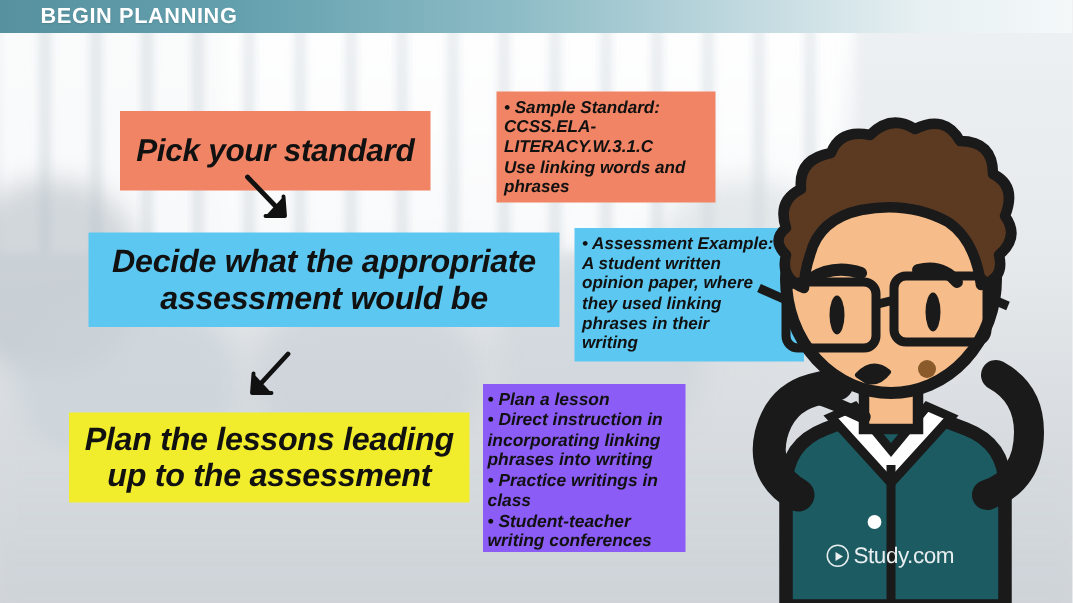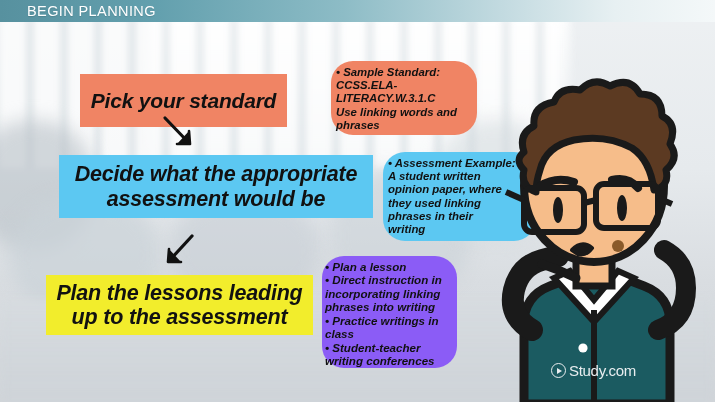--- a/index.html
+++ b/index.html
@@ -57,21 +57,21 @@
     position: absolute; left: 0; top: 0; width: 715px; height: 22px;
     background: linear-gradient(90deg, #57919f 0%, #63a0ae 22%, #8dbcc6 48%,
                                       #c2dae0 70%, #e7f0f2 86%, #f4f8f9 100%);
     display: flex; align-items: center;
   }
   .header-title {
     margin-left: 27px;
     color: #ffffff;
     font-size: 14.5px;
     letter-spacing: 0.4px;
-    font-weight: 400;
+    font-weight: 700;
     white-space: nowrap;
     text-shadow: 0 1px 1px rgba(0,0,0,0.12);
   }
 
   
   .step {
     position: absolute;
     display: flex; align-items: center; justify-content: center;
     text-align: center;
     color: #111111;
@@ -100,21 +100,20 @@
   }
 
   
   .note {
     position: absolute;
     color: #111111;
     font-weight: bold;
     font-style: italic;
     line-height: 1.16;
     white-space: pre-line;
-    border-radius: 22px;
   }
   .note-red {
     left: 331px; top: 61px; width: 146px; height: 74px;
     background: #f08464;
     font-size: 11.4px;
     padding: 5px 6px 4px 5px;
   }
   .note-blue {
     left: 383px; top: 152px; width: 153px; height: 89px;
     background: #5cc8f2;

